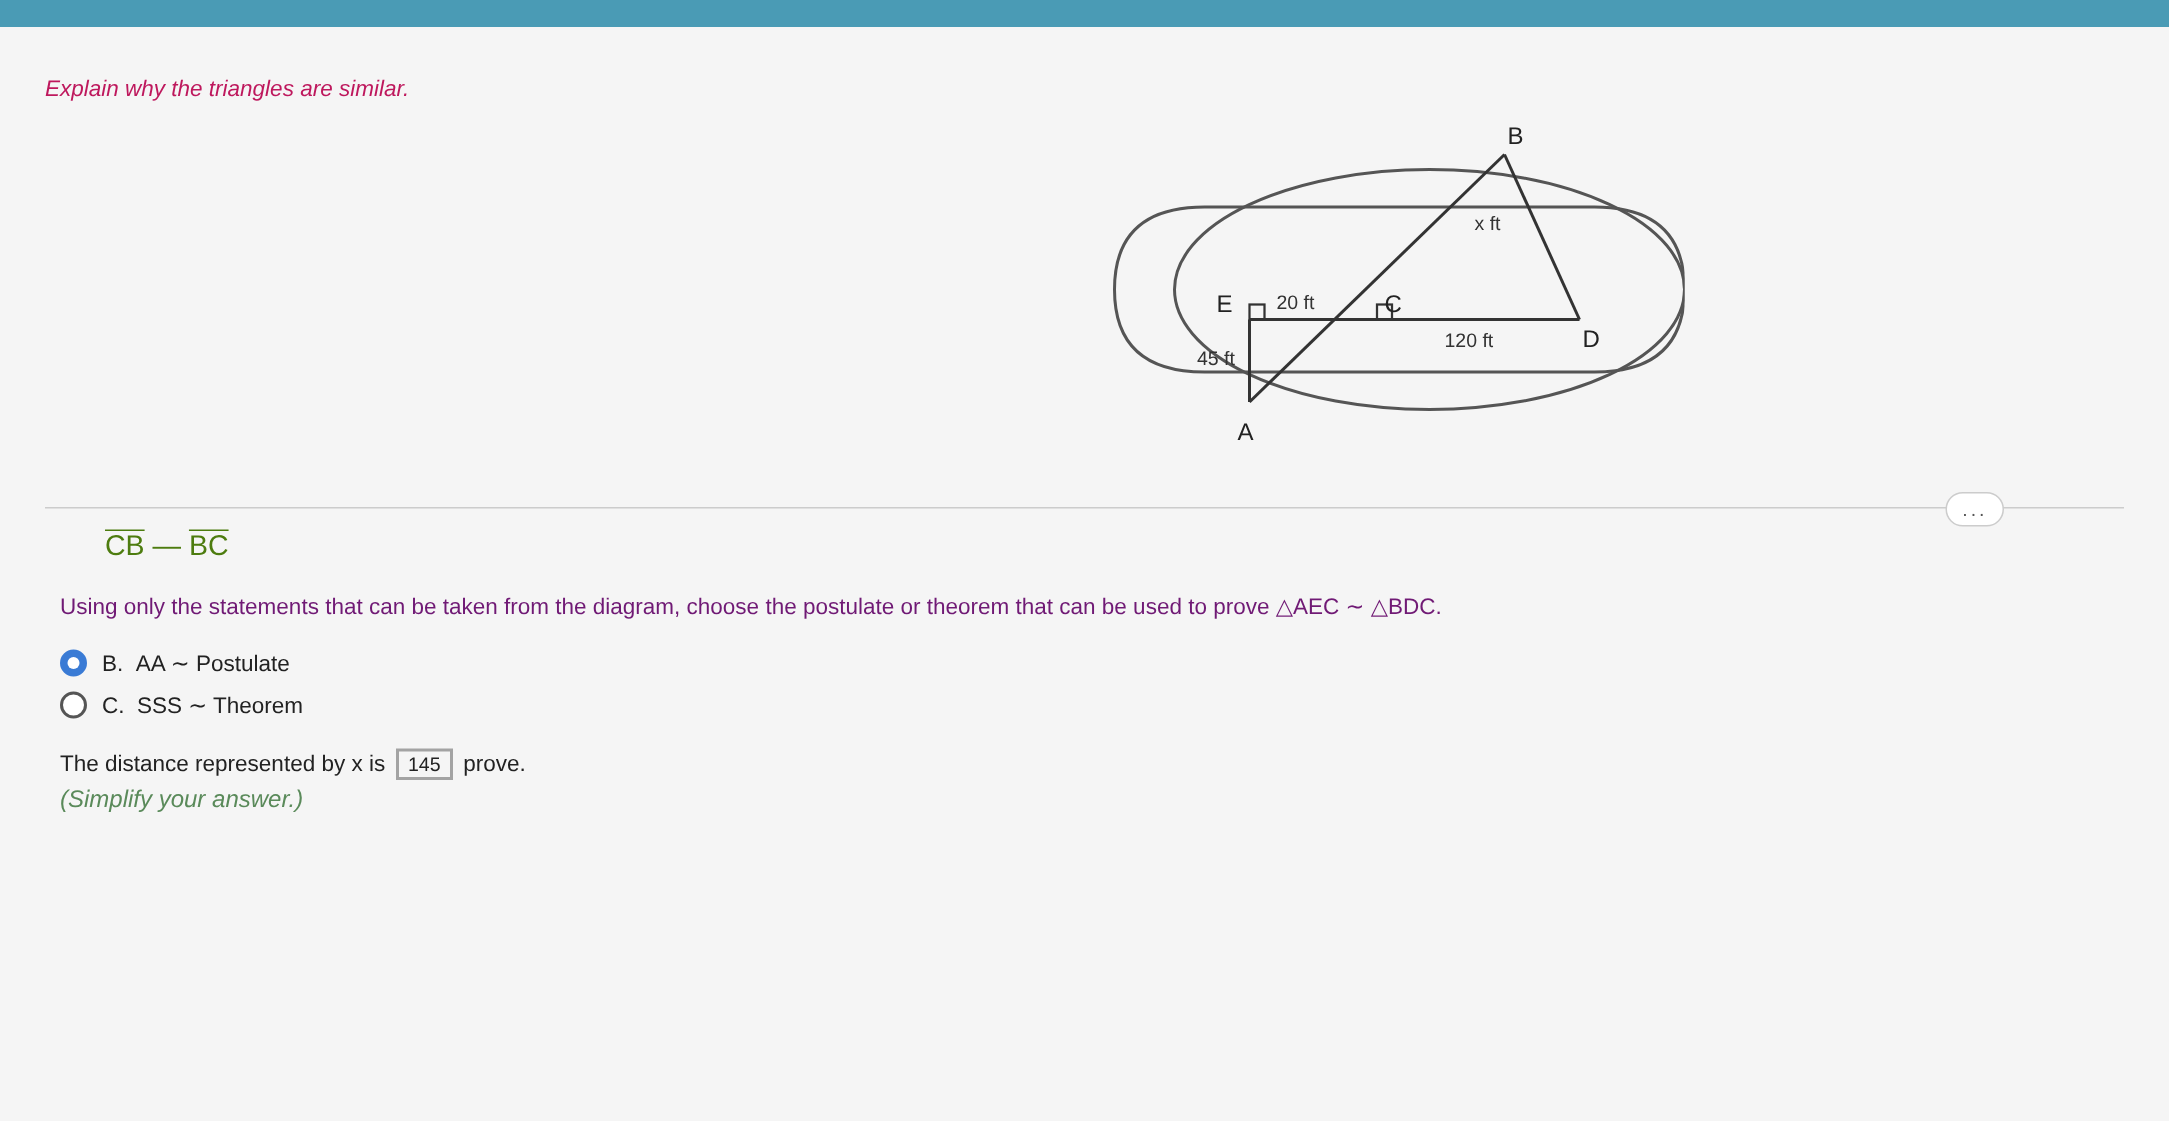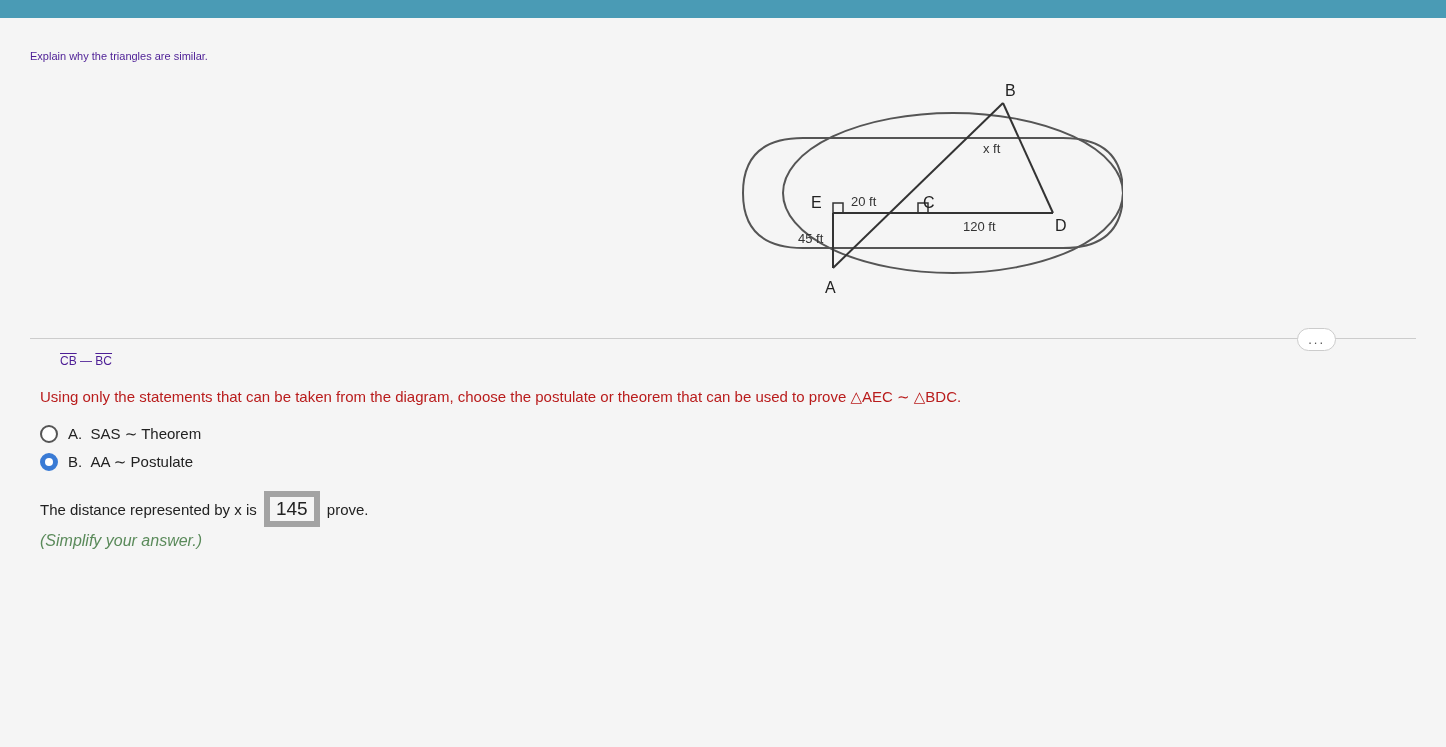--- a/index.html
+++ b/index.html
@@ -20,53 +20,54 @@
       min-height: 729px;
     }
     .top-section {
       display: flex;
       flex-direction: row;
       gap: 20px;
       margin-bottom: 20px;
     }
     .question-text {
       flex: 0 0 280px;
-      font-size: 11px;
-      color: #4c1d95;
+      font-size: 15px;
+      color: #be185d;
       line-height: 1.6;
       padding-top: 10px;
+      font-style: italic;
     }
     .diagram-area {
       flex: 1;
       display: flex;
       justify-content: center;
       align-items: center;
       position: relative;
     }
     .diagram-svg {
       width: 500px;
       height: 280px;
     }
     .divider {
       border: none;
       border-top: 1px solid #ccc;
       margin: 10px 0 15px 0;
     }
     .cb-bc {
-      font-size: 12px;
-      color: #4c1d95;
+      font-size: 19px;
+      color: #4d7c0f;
       margin-bottom: 18px;
-      margin-left: 20px;
+      margin-left: 30px;
     }
     .cb-bc .overline {
       text-decoration: overline;
     }
     .using-statement {
       font-size: 15px;
-      color: #b91c1c;
+      color: #701a75;
       margin-bottom: 16px;
       line-height: 1.5;
     }
     .options-list {
       list-style: none;
       margin-bottom: 20px;
     }
     .options-list li {
       display: flex;
       align-items: center;
@@ -108,25 +109,25 @@
       color: #222;
       margin-bottom: 5px;
     }
     .simplify-text {
       font-size: 16px;
       color: #5a8a5a;
       font-style: italic;
     }
     .answer-box {
       display: inline-block;
-      border: 6px solid #a3a3a3;
+      border: 2px solid #a3a3a3;
       padding: 1px 6px;
       min-width: 30px;
       text-align: left;
-      font-size: 19px;
+      font-size: 13px;
       margin: 0 3px;
     }
     .more-btn {
       position: absolute;
       right: 80px;
       top: -10px;
       background: white;
       border: 1px solid #ccc;
       border-radius: 12px;
       padding: 3px 10px;
@@ -206,26 +207,26 @@
     <div class="cb-bc">
       <span class="overline">CB</span>
       <span> ― </span>
       <span class="overline">BC</span>
     </div>
 
     <div class="using-statement">Using only the statements that can be taken from the diagram, choose the postulate or theorem that can be used to prove △AEC ∼ △BDC.</div>
 
     <ul class="options-list">
       <li>
-        <span class="radio-btn"></span>
-        <span class="option-label">A.&nbsp;&nbsp;SAS ∼ Theorem</span>
+        <span class="radio-btn selected"></span>
+        <span class="option-label">B.&nbsp;&nbsp;AA ∼ Postulate</span>
       </li>
       <li>
-        <span class="radio-btn selected"></span>
-        <span class="option-label">B.&nbsp;&nbsp;AA ∼ Postulate</span>
+        <span class="radio-btn"></span>
+        <span class="option-label">C.&nbsp;&nbsp;SSS ∼ Theorem</span>
       </li>
     </ul>
 
     <div class="distance-text">
       <span>The distance represented by x is</span>
       <span class="answer-box">145</span>
       <span>prove.</span>
     </div>
     <div class="simplify-text">(Simplify your answer.)</div>
   </div>

